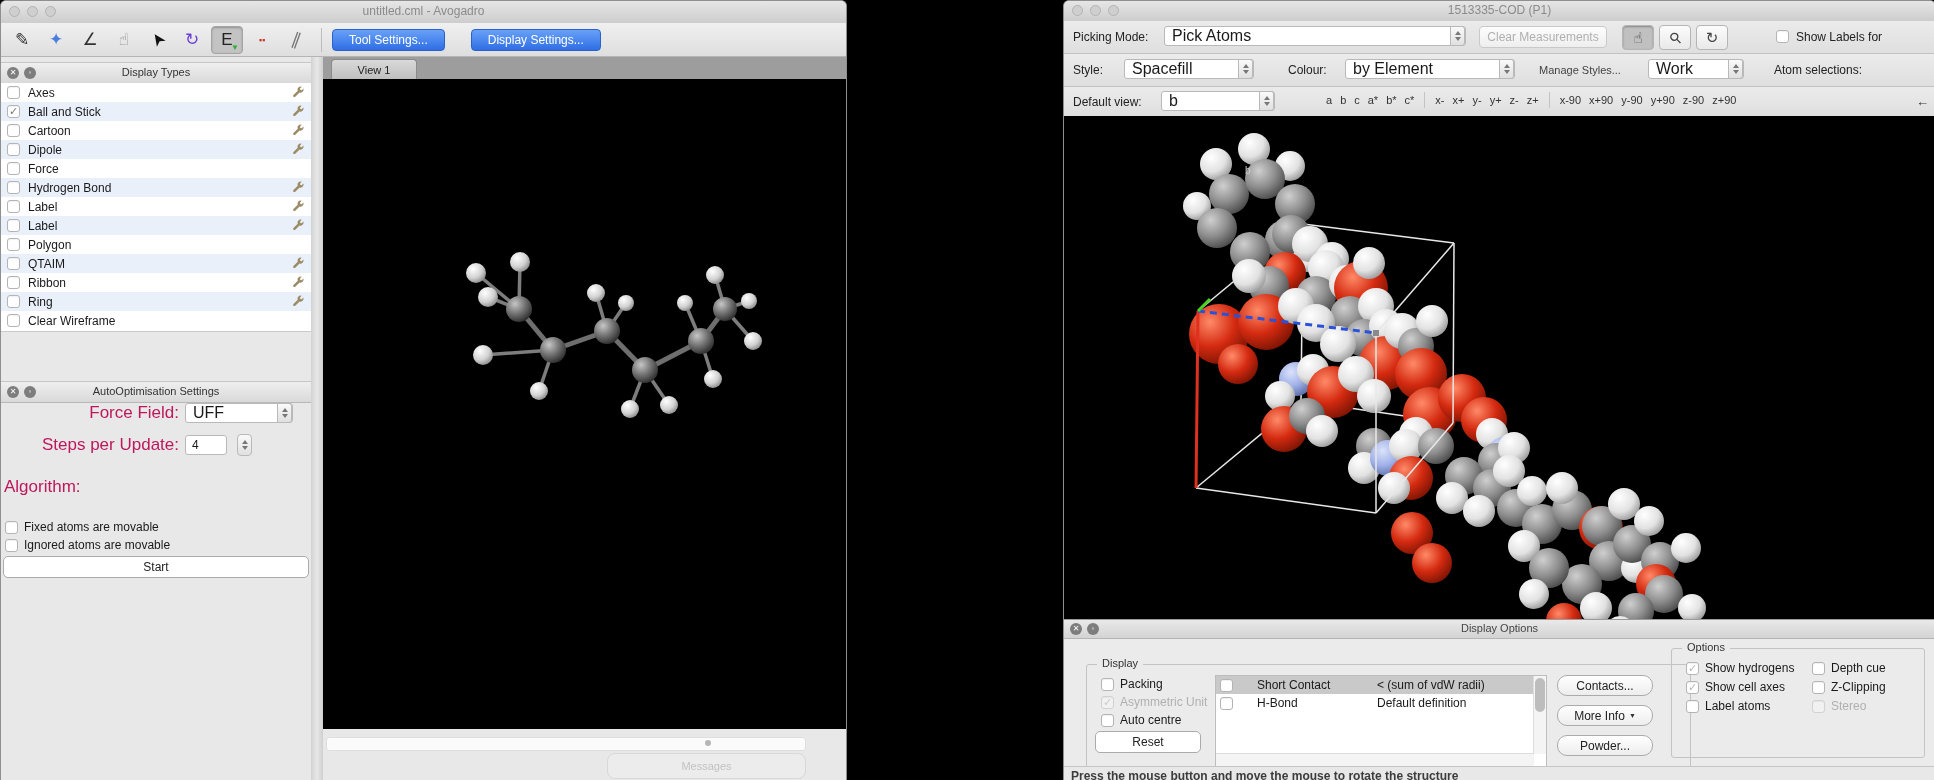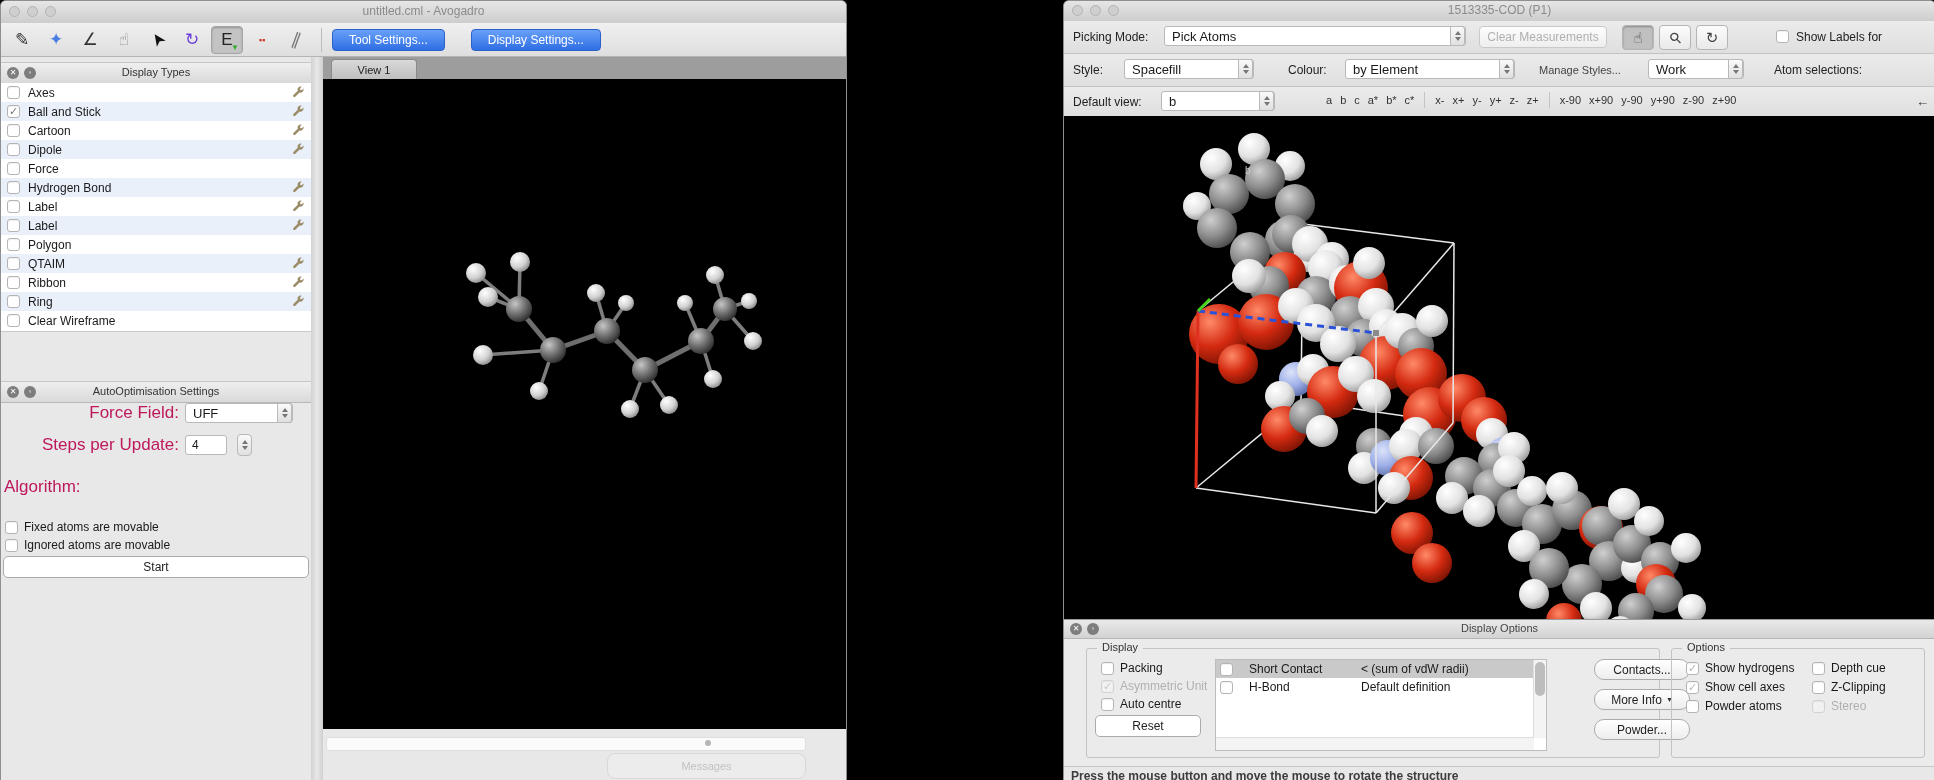--- a/index.html
+++ b/index.html
@@ -43,21 +43,21 @@
     box-shadow:inset 0 1px 1px rgba(0,0,0,.06);}
   .cb.checked::before{content:"✓";}
   .cb.faint{color:#b5b5b5;}
   .cb.disabled{background:#f1f1f1;border-color:#d2d2d2;color:#c9c9c9;}
   .btnrow{position:absolute;left:4px;right:4px;top:290px;display:flex;gap:12px;}
   .wbtn{flex:1;height:22px;background:linear-gradient(#ffffff,#ededed);border:1px solid #ababab;
     border-radius:5px;font-size:12px;color:#222;display:flex;align-items:center;justify-content:center;}
   .ao-row{position:absolute;display:flex;align-items:center;}
   .ao-label{font-size:17px;color:#be185d;}
   .combo{position:relative;background:#fff;border:1px solid #b9b9b9;border-radius:3px;height:20px;
-    display:flex;align-items:center;padding:0 18px 0 7px;font-size:13px;box-sizing:border-box;}
+    display:flex;align-items:center;padding:0 18px 0 7px;font-size:16px;box-sizing:border-box;}
   .combo .stp{position:absolute;right:0;top:-1px;bottom:-1px;width:15px;border:1px solid #b9b9b9;
     background:linear-gradient(#fafafa,#e0e0e0);border-radius:0 3px 3px 0;display:flex;flex-direction:column;
     align-items:center;justify-content:center;gap:2px;box-sizing:border-box;}
   .tri-up{width:0;height:0;border-left:3px solid transparent;border-right:3px solid transparent;border-bottom:4px solid #777;}
   .tri-dn{width:0;height:0;border-left:3px solid transparent;border-right:3px solid transparent;border-top:4px solid #777;}
   .spinfield{width:42px;height:20px;background:#fff;border:1px solid #b9b9b9;border-radius:3px;
     display:flex;align-items:center;padding-left:6px;box-sizing:border-box;}
   .spinner{width:15px;height:22px;margin-left:4px;background:linear-gradient(#fafafa,#e0e0e0);
     border:1px solid #b9b9b9;border-radius:4px;display:flex;flex-direction:column;align-items:center;
     justify-content:center;gap:2px;box-sizing:border-box;}
@@ -97,29 +97,29 @@
   #display-options{position:absolute;left:0;right:0;top:618px;height:147px;background:#ebebeb;
     border-top:1px solid #9a9a9a;}
   .titlebar2{position:relative;height:18px;background:linear-gradient(#e9e9e9,#d3d3d3);border-bottom:1px solid #b5b5b5;}
   .titlebar2 .title{position:absolute;left:0;right:0;top:2px;text-align:center;font-size:11px;color:#444;}
   .groupbox{position:absolute;border:1px solid #c3c3c3;border-radius:3px;}
   .gb-legend{position:absolute;top:-8px;left:10px;background:#ebebeb;padding:0 5px;font-size:11px;color:#333;}
   .do-check{position:absolute;display:flex;align-items:center;gap:6px;font-size:12px;}
   .do-check.disabled{color:#b0b0b0;}
   .listbox{position:absolute;left:128px;top:10px;width:332px;height:92px;background:#fff;border:1px solid #bdbdbd;
     box-sizing:border-box;overflow:hidden;}
-  .lb-row{height:18px;display:flex;align-items:center;gap:16px;padding:0 4px;font-size:12px;}
+  .lb-row{height:18px;display:flex;align-items:center;gap:24px;padding:0 4px;font-size:12px;}
   .lb-row.sel{background:#c9c9c9;}
   .lb-name{width:96px;}
   .vsb{position:absolute;right:0;top:0;bottom:12px;width:12px;background:#f4f4f4;border-left:1px solid #ddd;}
   .vsb .thumb{position:absolute;left:1px;right:1px;top:2px;height:34px;background:#bdbdbd;border-radius:5px;}
   .hsb{position:absolute;left:0;right:12px;bottom:0;height:12px;background:#f4f4f4;border-top:1px solid #ddd;}
   .docbtn{position:absolute;left:470px;width:96px;height:21px;background:linear-gradient(#ffffff,#ededed);
     border:1px solid #ababab;border-radius:10px;font-size:12px;color:#222;display:flex;align-items:center;
-    justify-content:center;gap:4px;box-sizing:border-box;margin-left:37px;}
+    justify-content:center;gap:4px;box-sizing:border-box;}
   .statusbar{position:absolute;left:0;right:0;top:765px;height:15px;background:#e8e8e8;border-top:1px solid #c6c6c6;overflow:hidden;}
   .statusbar span{position:absolute;left:7px;top:2px;font-size:12px;font-weight:bold;color:#3c3c3c;white-space:nowrap;}
 </style>
 </head>
 <body>
 
 <svg width="0" height="0" style="position:absolute">
   <symbol id="wrench" viewBox="0 0 16 16">
     <path d="M14.2 4.6a3.6 3.6 0 0 1-4.9 3.3L4 13.2c-.6.6-1.6.6-2.2 0s-.6-1.6 0-2.2l5.3-5.3A3.6 3.6 0 0 1 11.9 1l-2 2 .3 1.8 1.8.3 2-2c.2.5.2 1 .2 1.5z" fill="#9b8b66"></path>
   </symbol>
@@ -635,21 +635,21 @@
 
     <div id="display-options">
       <div class="titlebar2">
         <div class="phbtns" style="top:3px;">
           <div class="phbtn">✕</div>
           <div class="phbtn">◦</div>
         </div>
         <div class="title">Display Options</div>
       </div>
 
-      <div class="groupbox" style="left:22px;top:28px;width:572px;height:108px;">
+      <div class="groupbox" style="left:22px;top:44px;width:572px;height:108px;padding-left:31px;">
         <span class="gb-legend">Display</span>
         <div id="do-checks">
             <div class="do-check" style="left: 14px; top: 12px;">
               <span class="cb"></span>
               <span>Packing</span>
             </div>
             <div class="do-check disabled" style="left: 14px; top: 30px;">
               <span class="cb checked faint disabled"></span>
               <span>Asymmetric Unit</span>
             </div>
@@ -699,21 +699,21 @@
             <div class="do-check" style="left: 14px; top: 31px;">
               <span class="cb checked faint"></span>
               <span>Show cell axes</span>
             </div>
             <div class="do-check" style="left: 140px; top: 31px;">
               <span class="cb"></span>
               <span>Z-Clipping</span>
             </div>
             <div class="do-check" style="left: 14px; top: 50px;">
               <span class="cb"></span>
-              <span>Powder atoms</span>
+              <span>Label atoms</span>
             </div>
             <div class="do-check disabled" style="left: 140px; top: 50px;">
               <span class="cb disabled"></span>
               <span>Stereo</span>
             </div>
           </div>
       </div>
     </div>
 
     <div class="statusbar">

